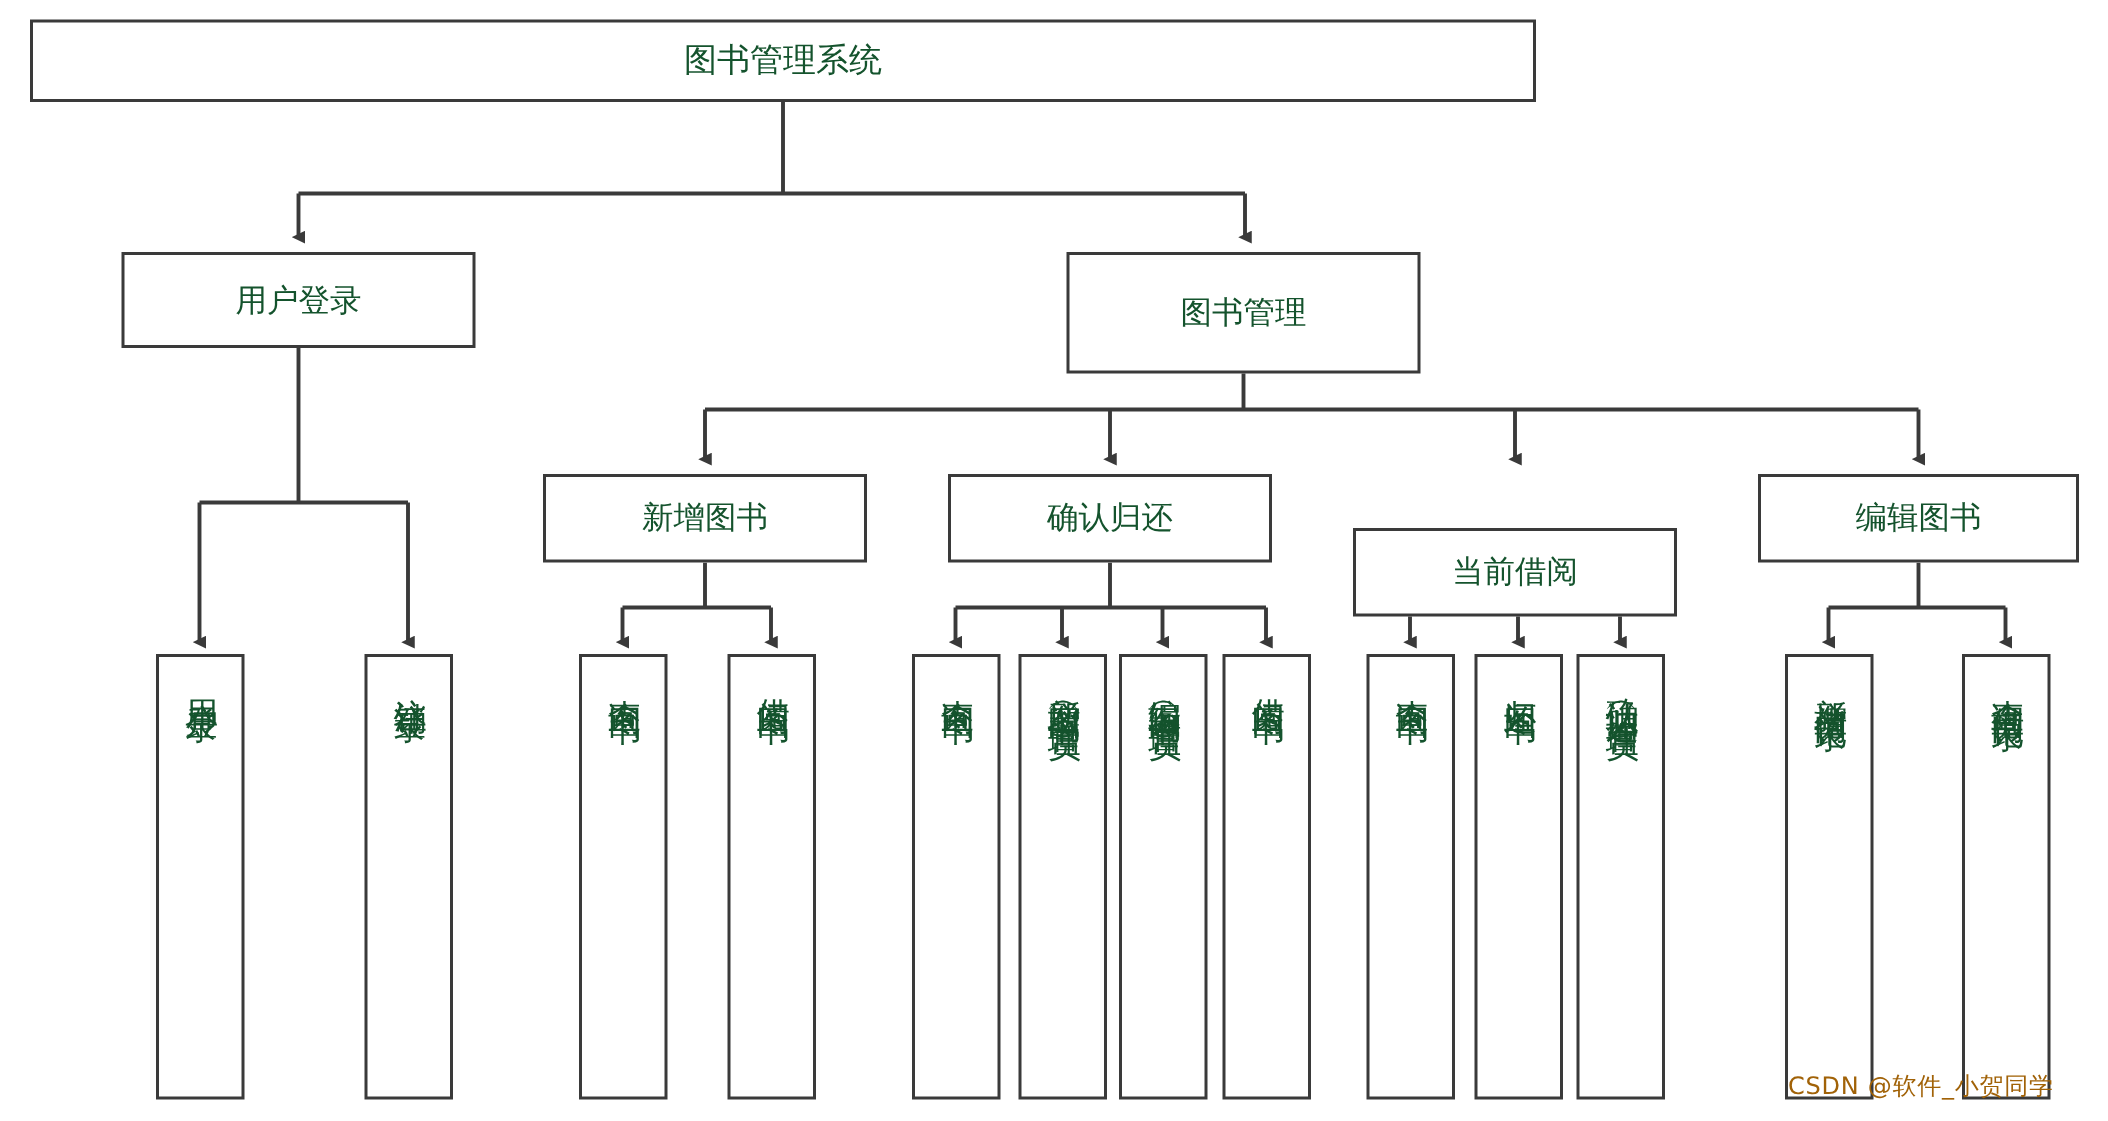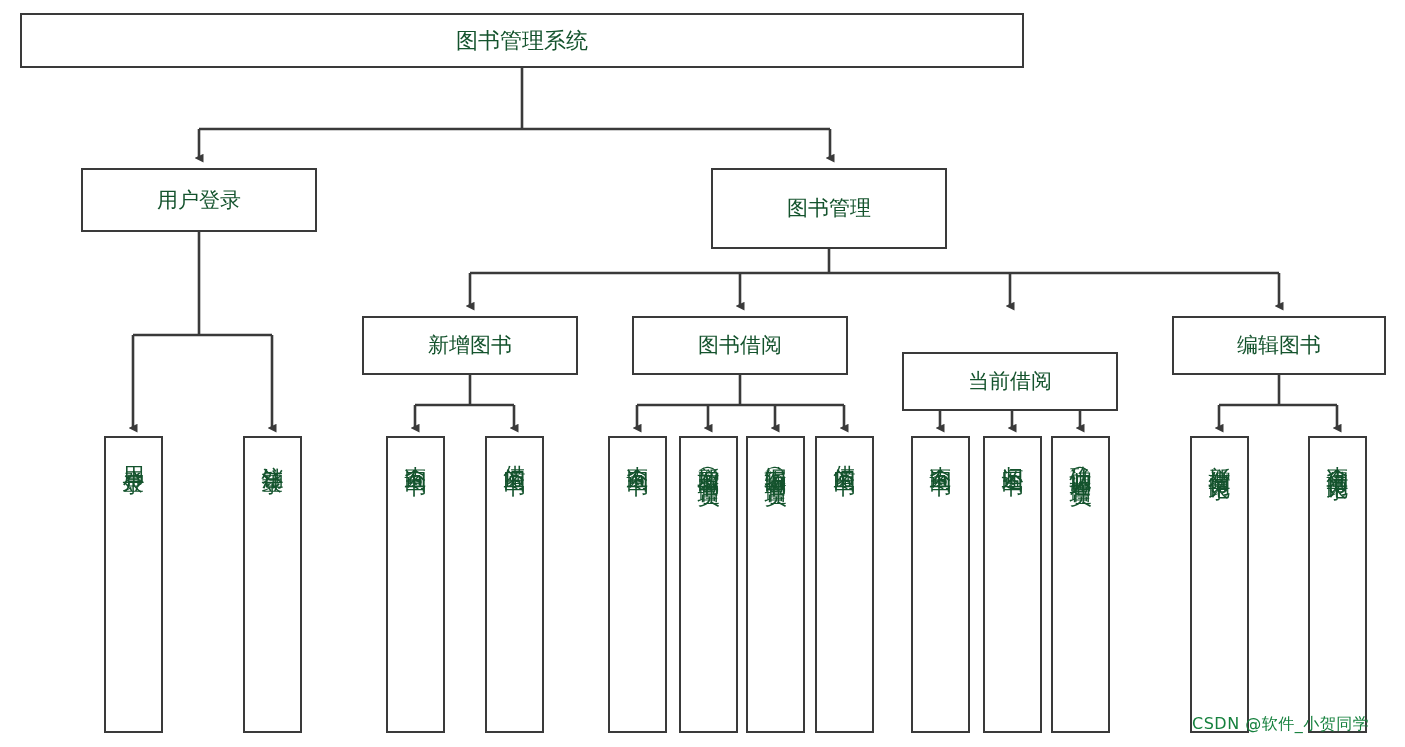--- a/index.html
+++ b/index.html
@@ -58,21 +58,21 @@
     font-size: 22px;
     letter-spacing: 3px;
     line-height: 1.0;
   }
   .node.root .label { font-size: 22px; }
   .watermark {
     position: absolute;
     left: 1192px;
     top: 714px;
     font-size: 16px;
-    color: #15803d;
+    color: #a16207;
     letter-spacing: 0.5px;
     white-space: pre;
     font-family: "DejaVu Sans", "Liberation Sans", sans-serif;
   }
 </style>
 </head>
 <body>
 
 <div id="diagram-root">
 
@@ -141,21 +141,21 @@
     <span class="label">用户登录</span>
   </div>
   <div class="node horizontal" style="left:711px; top:168px; width:236px; height:81px;">
     <span class="label">图书管理</span>
   </div>
 
   <div class="node horizontal" style="left:362px; top:316px; width:216px; height:59px;">
     <span class="label">新增图书</span>
   </div>
   <div class="node horizontal" style="left:632px; top:316px; width:216px; height:59px;">
-    <span class="label">图书借阅</span>
+    <span class="label">确认归还</span>
   </div>
   <div class="node horizontal" style="left:902px; top:316px; width:216px; height:59px;margin-top:36px;">
     <span class="label">当前借阅</span>
   </div>
   <div class="node horizontal" style="left:1172px; top:316px; width:214px; height:59px;">
     <span class="label">编辑图书</span>
   </div>
 
   <div class="node vertical" style="left:104px; top:436px; width:59px; height:297px;">
     <span class="label">用户登录</span>

